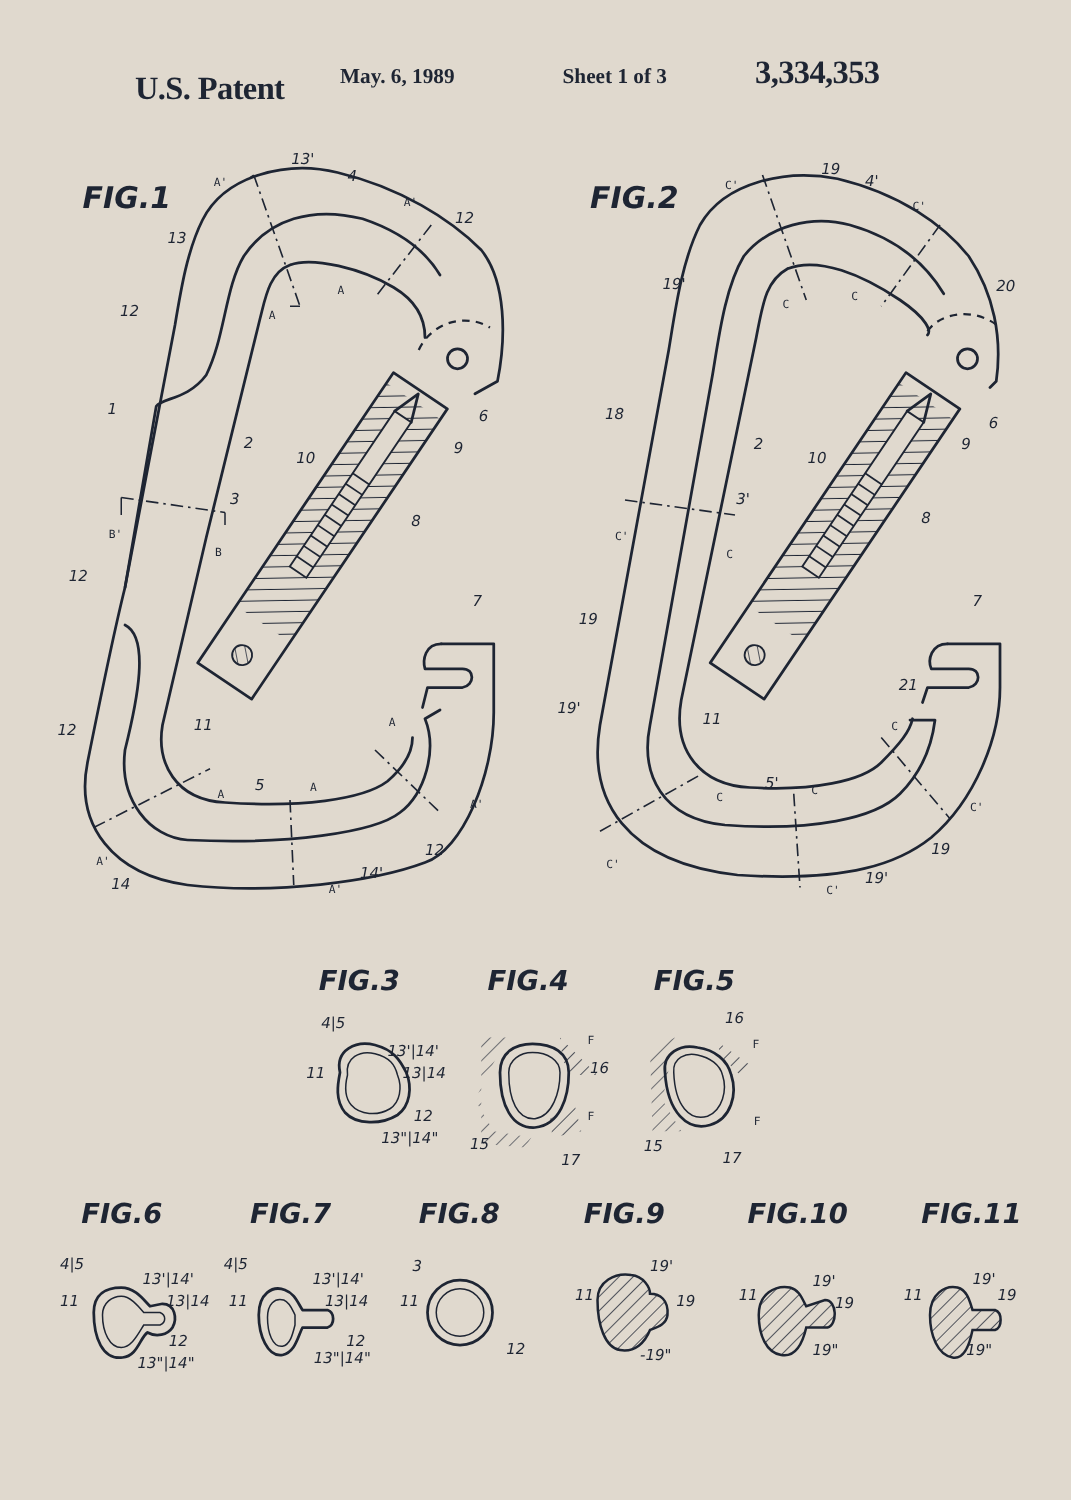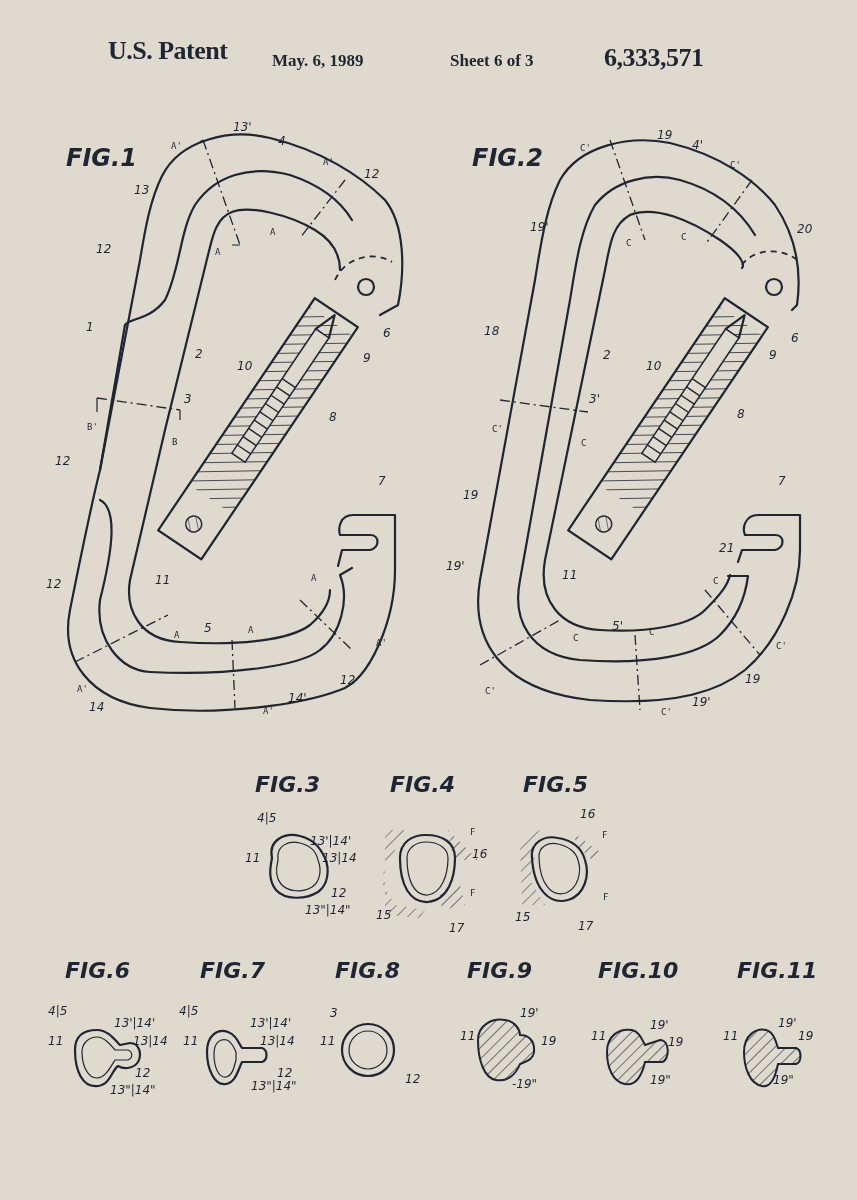--- a/index.html
+++ b/index.html
@@ -1,37 +1,37 @@
 <!DOCTYPE html>
 <html><head>
 <meta charset="utf-8">
 <style>
   html,body{margin:0;padding:0;}
   body{width:857px;height:1200px;background:#e0d9ce;position:relative;overflow:hidden;font-family:"Liberation Sans",sans-serif;color:#1e2533;}
   .hdr{position:absolute;top:42px;font-family:"Liberation Serif",serif;font-weight:bold;color:#1e2533;white-space:nowrap;}
-  #h-title{left:108px;font-size:26px;top:36px;letter-spacing:-0.5px;}
+  #h-title{left:108px;font-size:26px;top:56px;letter-spacing:-0.5px;}
   #h-date{left:272px;font-size:17px;top:51px;}
   #h-sheet{left:450px;font-size:17px;top:51px;}
   #h-num{left:604px;font-size:26px;top:43px;letter-spacing:-0.5px;}
   svg{position:absolute;left:0;top:0;}
   .ln{fill:none;stroke:#1e2533;stroke-width:2.2;stroke-linecap:round;stroke-linejoin:round;}
   .thin{fill:none;stroke:#1e2533;stroke-width:1.2;}
   .dash{fill:none;stroke:#1e2533;stroke-width:1.3;stroke-dasharray:10 4 2 4;}
   .dsh{fill:none;stroke:#1e2533;stroke-width:1.8;stroke-dasharray:6 5;}
   .figlbl{font-family:"DejaVu Sans",sans-serif;font-weight:bold;font-style:italic;fill:#1e2533;}
   .ref{font-family:"DejaVu Sans",sans-serif;font-style:italic;fill:#1e2533;font-size:12px;}
   .sec{font-family:"DejaVu Sans Mono",monospace;fill:#1e2533;font-size:9px;}
 </style>
 </head>
 <body>
 
 <div class="hdr" id="h-title">U.S. Patent</div>
 <div class="hdr" id="h-date">May. 6, 1989</div>
-<div class="hdr" id="h-sheet">Sheet 6 of 3</div>
-<div class="hdr" id="h-num">6,333,571</div>
+<div class="hdr" id="h-sheet">Sheet 1 of 3</div>
+<div class="hdr" id="h-num">3,334,353</div>
 
 <svg width="857" height="1200" viewBox="0 0 857 1200">
   <defs>
     <pattern id="hatch" patternUnits="userSpaceOnUse" width="9" height="9" patternTransform="rotate(-35)">
       <line x1="0" y1="0" x2="0" y2="9" stroke="#1e2533" stroke-width="1.6"></line>
     </pattern>
     <pattern id="hatch2" patternUnits="userSpaceOnUse" width="8" height="8" patternTransform="rotate(45)">
       <line x1="0" y1="0" x2="0" y2="8" stroke="#1e2533" stroke-width="1.2"></line>
     </pattern>
   </defs>

